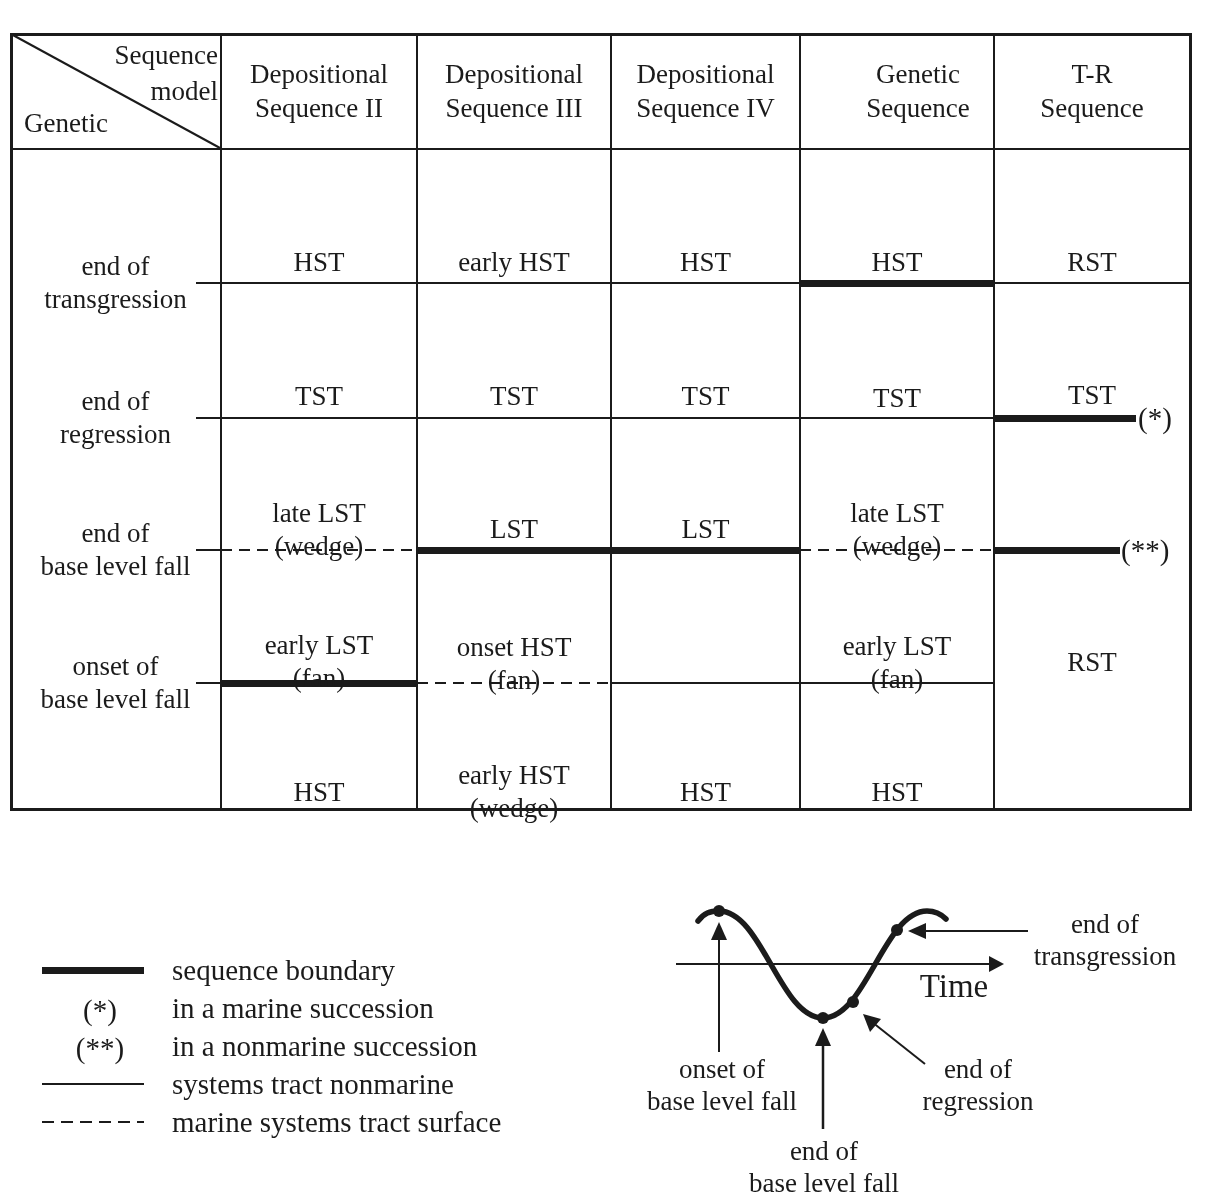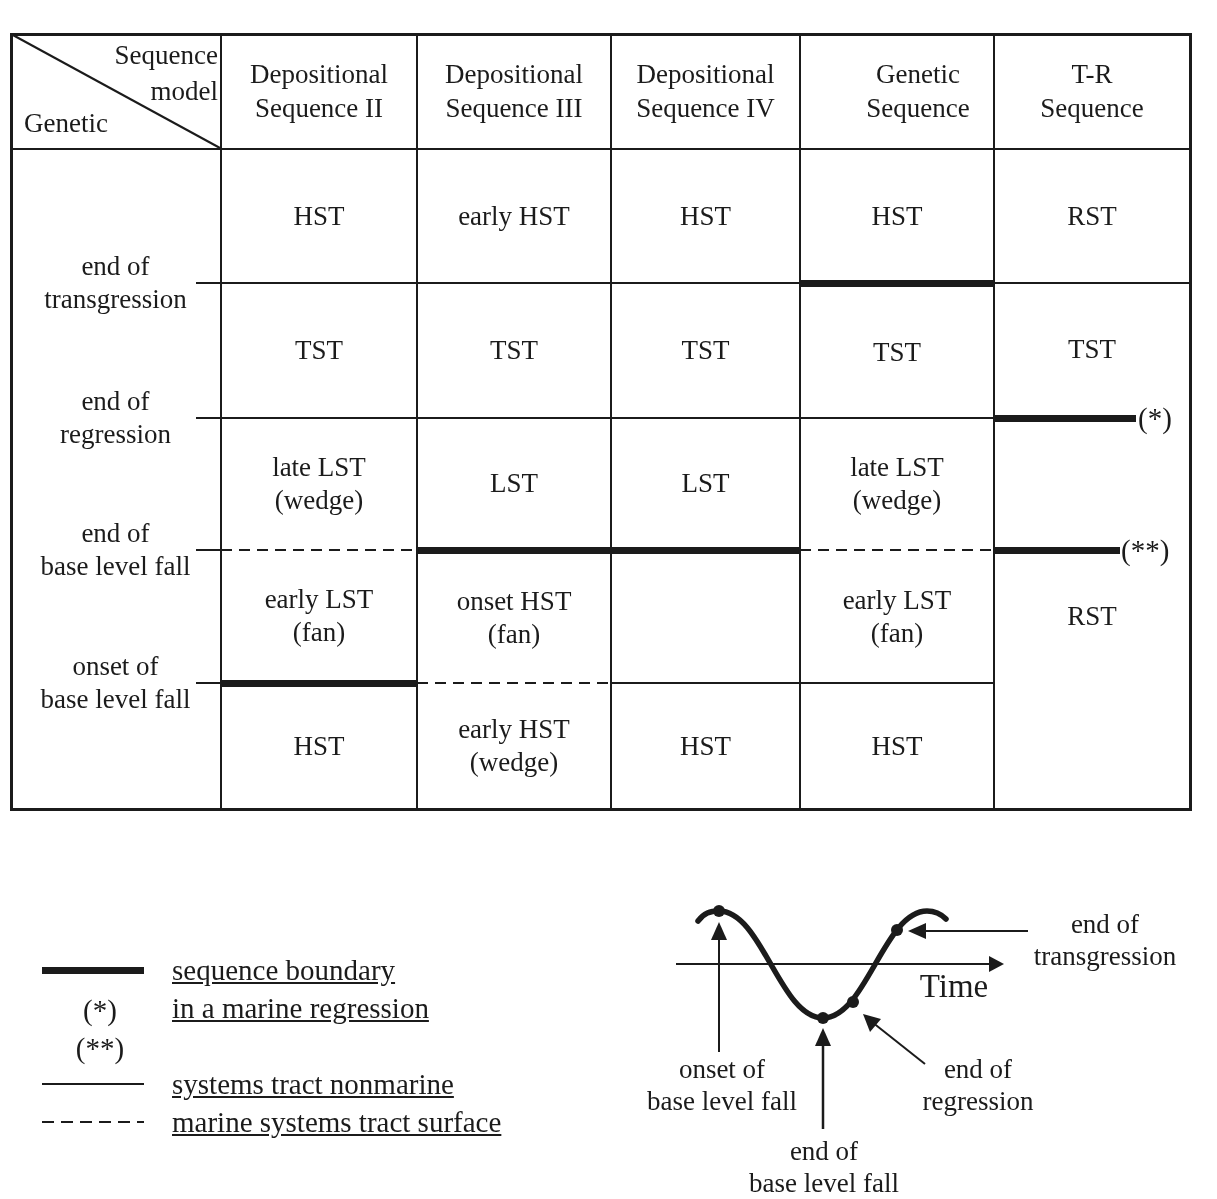--- a/index.html
+++ b/index.html
@@ -17,21 +17,21 @@
   .hline-thin{position:absolute;height:2px;background:#1b1b1b;}
   .hline-thick{position:absolute;height:7px;background:#1b1b1b;}
   .hline-dashed{
     position:absolute;height:2px;
     background:repeating-linear-gradient(90deg,#1b1b1b 0 11px,transparent 11px 18px);
   }
   .tick{position:absolute;height:2px;width:25px;left:196px;background:#1b1b1b;}
   
   .cell{
     position:absolute;display:flex;align-items:center;justify-content:center;
-    text-align:center;font-size:27px;line-height:33px;white-space:pre-line;
+    text-align:center;font-size:27px;line-height:33px;white-space:pre-line;margin-top:46px;
   }
   .hdr{
     position:absolute;display:flex;align-items:center;justify-content:center;
     text-align:center;font-size:27px;line-height:34px;white-space:pre-line;
   }
   .event-label{
     position:absolute;left:13px;width:205px;text-align:center;
     font-size:27px;line-height:33px;white-space:pre-line;
   }
   .corner-model{
@@ -39,21 +39,21 @@
     font-size:27px;line-height:36px;white-space:pre-line;
   }
   .corner-events{
     position:absolute;left:24px;top:106px;width:160px;text-align:left;
     font-size:27px;line-height:34px;
   }
   .star-note{
     position:absolute;font-size:29px;line-height:28px;text-align:left;
   }
   
-  .legend-label{position:absolute;left:172px;font-size:29px;line-height:32px;text-align:center;text-decoration:underline;}
+  .legend-label{position:absolute;left:172px;font-size:29px;line-height:32px;text-align:center;}
   .legend-swatch-thick{position:absolute;left:42px;width:102px;height:7px;background:#1b1b1b;}
   .legend-swatch-thin{position:absolute;left:42px;width:102px;height:2px;background:#1b1b1b;}
   .legend-swatch-dashed{
     position:absolute;left:42px;width:102px;height:2px;
     background:repeating-linear-gradient(90deg,#1b1b1b 0 12px,transparent 12px 19px);
   }
   .legend-symbol{position:absolute;left:60px;width:80px;font-size:29px;text-align:center;}
   
   .diag-label{
     position:absolute;text-align:center;font-size:27px;line-height:32px;white-space:pre-line;
@@ -162,23 +162,24 @@
   <div class="cell" style="left:801px;top:684px;width:192px;height:124px;">HST</div>
 
   <div class="cell" style="left:995px;top:150px;width:194px;height:132px;">RST</div>
   <div class="cell" style="left:995px;top:284px;width:194px;height:131px;">TST</div>
   <div class="cell" style="left:995px;top:551px;width:194px;height:131px;">RST</div>
 
   <div class="legend-swatch-thick" style="top:967px;"></div>
   <div class="legend-label" style="top:954px;">sequence boundary</div>
 
   <div class="legend-symbol" style="top:994px;">(*)</div>
-  <div class="legend-label" style="top:992px;">in a marine regression</div>
+  <div class="legend-label" style="top:992px;">in a marine succession</div>
 
   <div class="legend-symbol" style="top:1032px;">(**)</div>
+  <div class="legend-label" style="top:1030px;">in a nonmarine succession</div>
 
   <div class="legend-swatch-thin" style="top:1083px;"></div>
   <div class="legend-label" style="top:1068px;">systems tract nonmarine</div>
 
   <div class="legend-swatch-dashed" style="top:1121px;"></div>
   <div class="legend-label" style="top:1106px;">marine systems tract surface</div>
 
   <svg width="1217" height="1199" viewBox="0 0 1217 1199">
 
     <line x1="11" y1="34" x2="220" y2="148" stroke="#1b1b1b" stroke-width="2"></line>

